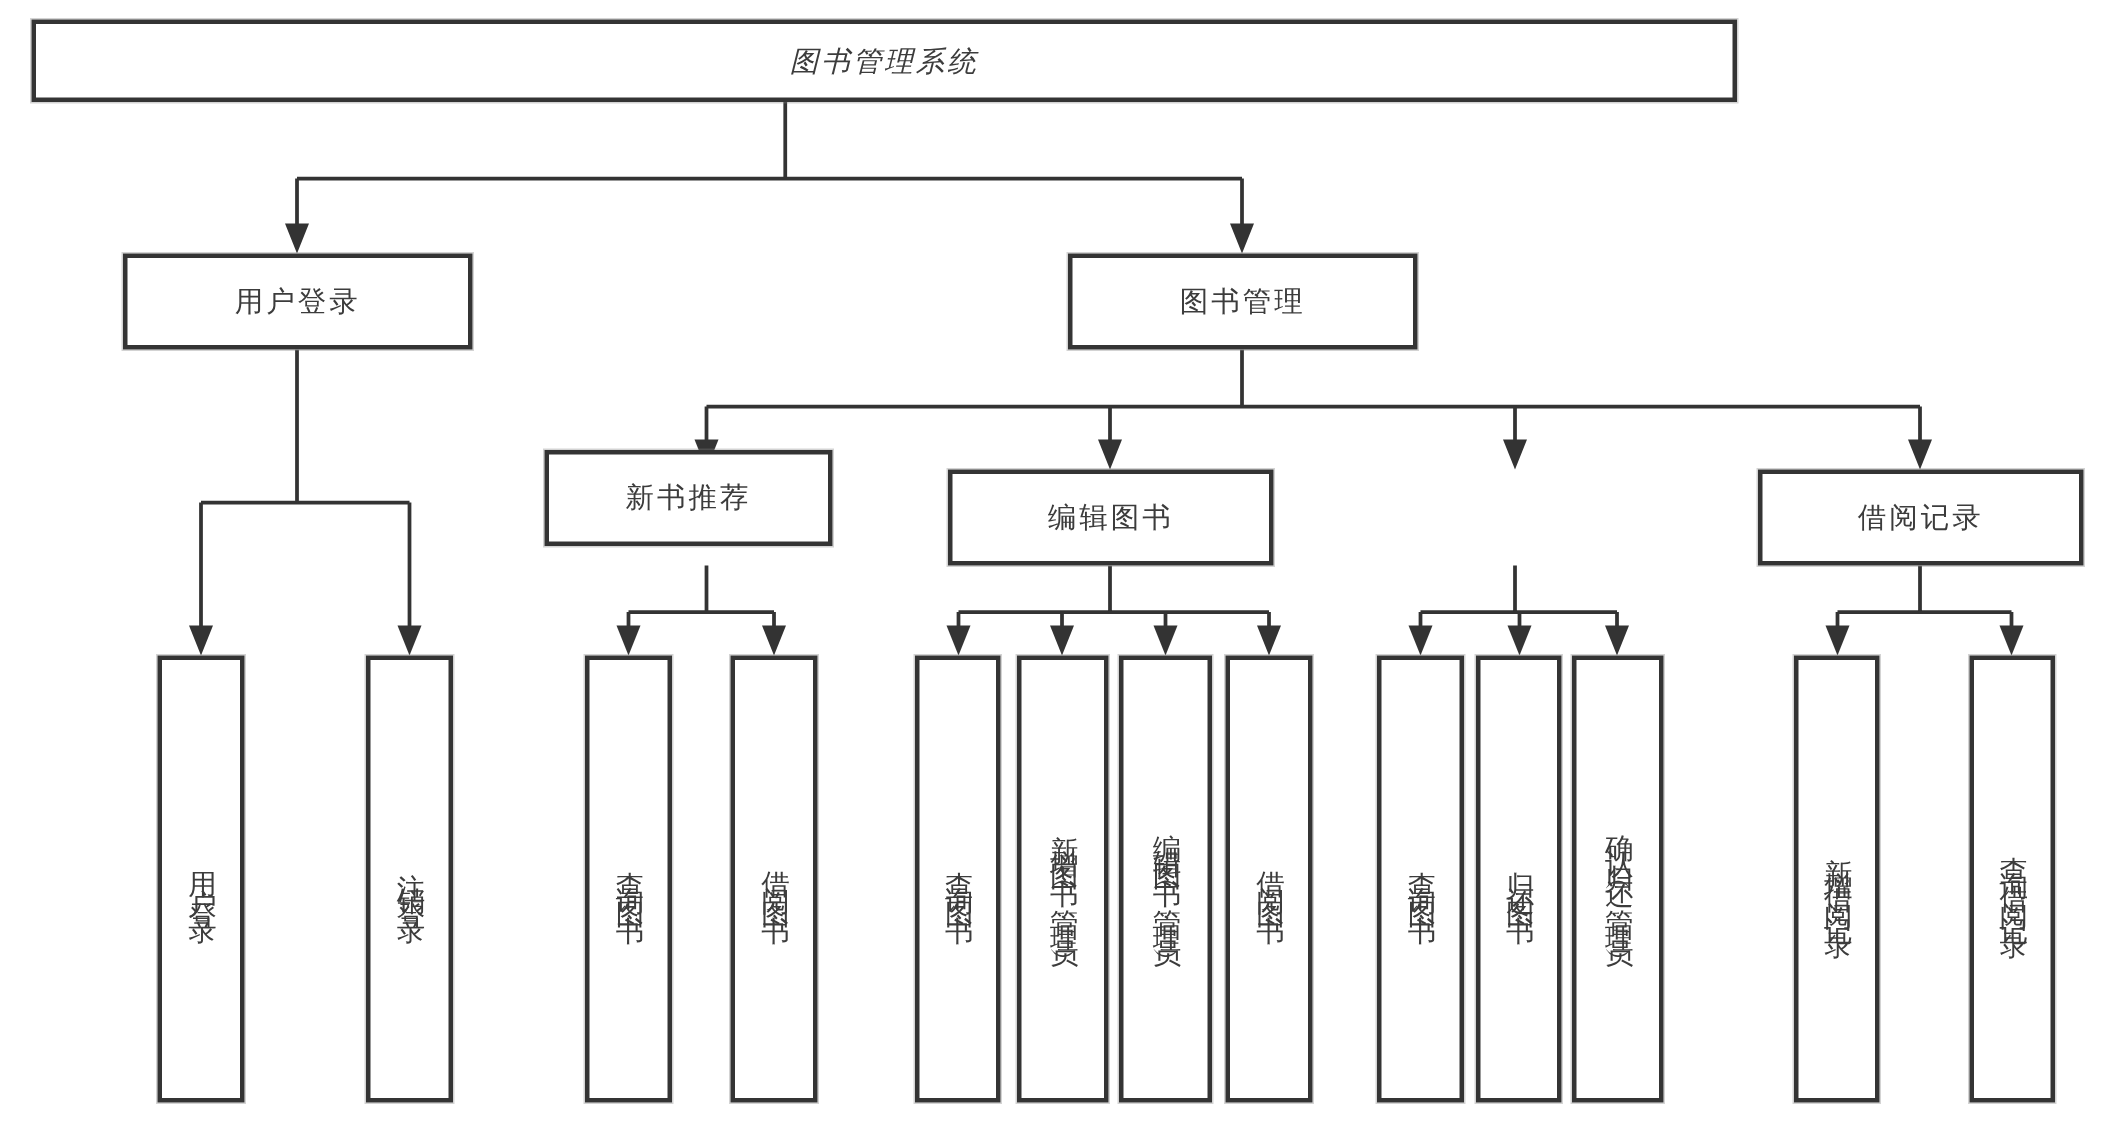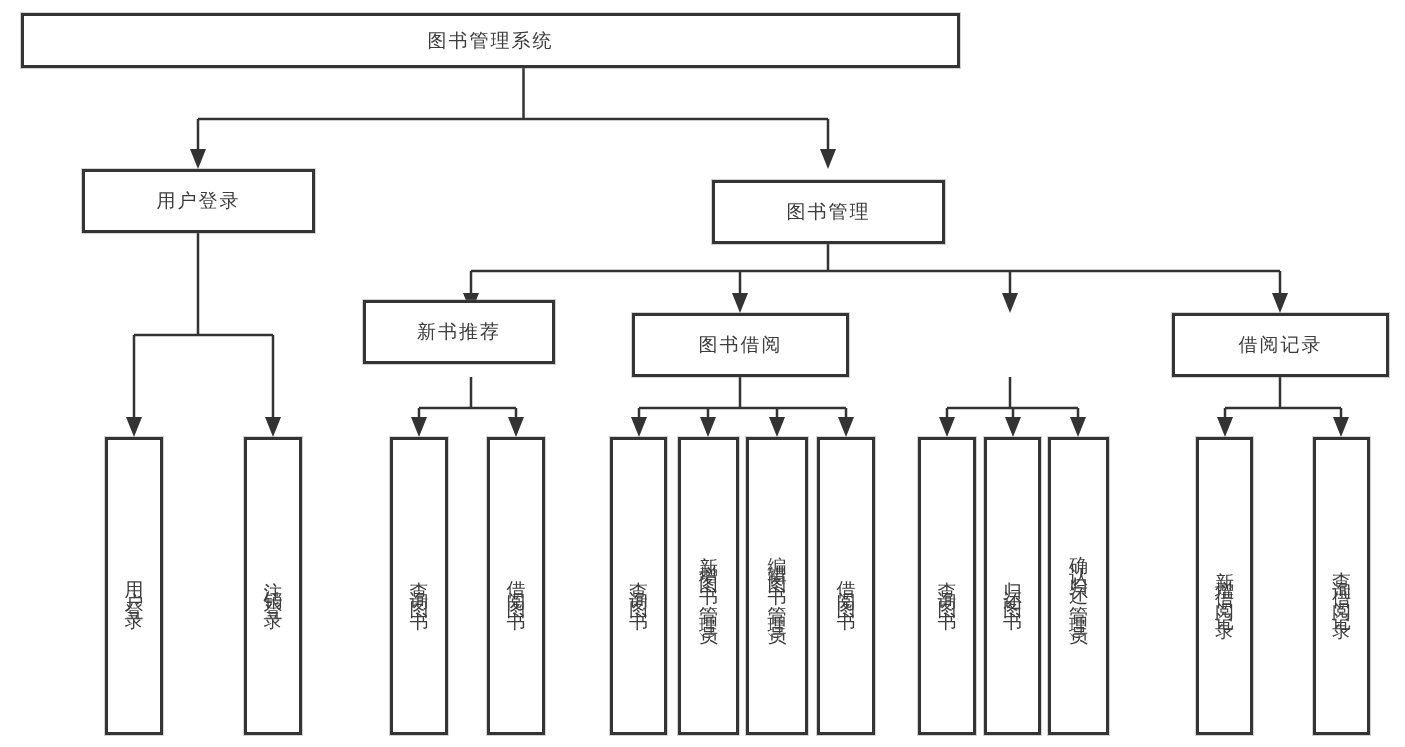--- a/index.html
+++ b/index.html
@@ -89,36 +89,36 @@
       <polygon points="1070,417 1086,417 1078,437"></polygon>
     </g>
 
     <g>
       <path d="M1280 377 V408 M1225 408 H1341 M1225 408 V431 M1341 408 V431"></path>
       <polygon points="1217,417 1233,417 1225,437"></polygon>
       <polygon points="1333,417 1349,417 1341,437"></polygon>
     </g>
   </svg>
 
-  <div class="box" style="left:21px;top:13px;width:939px;height:55px;">
+  <div class="box" style="left:21px;top:13px;width:1137px;height:55px;font-style:italic;">
     <span class="hlabel">图书管理系统</span>
   </div>
 
   <div class="box" style="left:82px;top:169px;width:233px;height:64px;">
     <span class="hlabel">用户登录</span>
   </div>
-  <div class="box" style="left:712px;top:180px;width:233px;height:64px;">
+  <div class="box" style="left:712px;top:169px;width:233px;height:64px;">
     <span class="hlabel">图书管理</span>
   </div>
 
   <div class="box" style="left:363px;top:300px;width:192px;height:64px;">
     <span class="hlabel">新书推荐</span>
   </div>
   <div class="box" style="left:632px;top:313px;width:217px;height:64px;">
-    <span class="hlabel">图书借阅</span>
+    <span class="hlabel">编辑图书</span>
   </div>
   <div class="box" style="left:1172px;top:313px;width:217px;height:64px;">
     <span class="hlabel">借阅记录</span>
   </div>
 
   <div class="box" style="left:105px;top:437px;width:58px;height:298px;">
     <span class="vlabel">用户登录</span>
   </div>
   <div class="box" style="left:244px;top:437px;width:58px;height:298px;">
     <span class="vlabel">注销登录</span>

